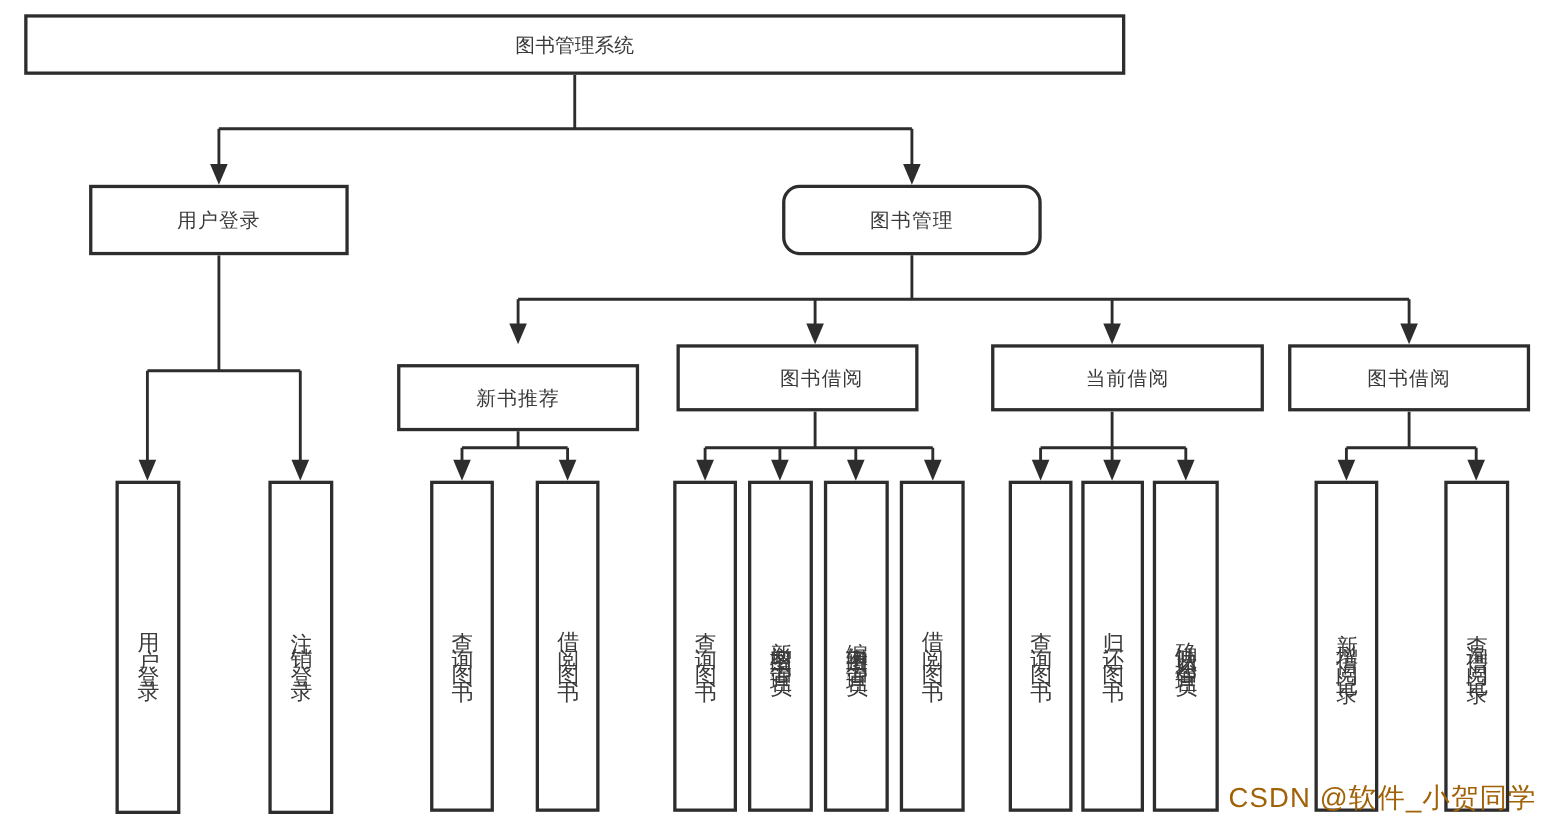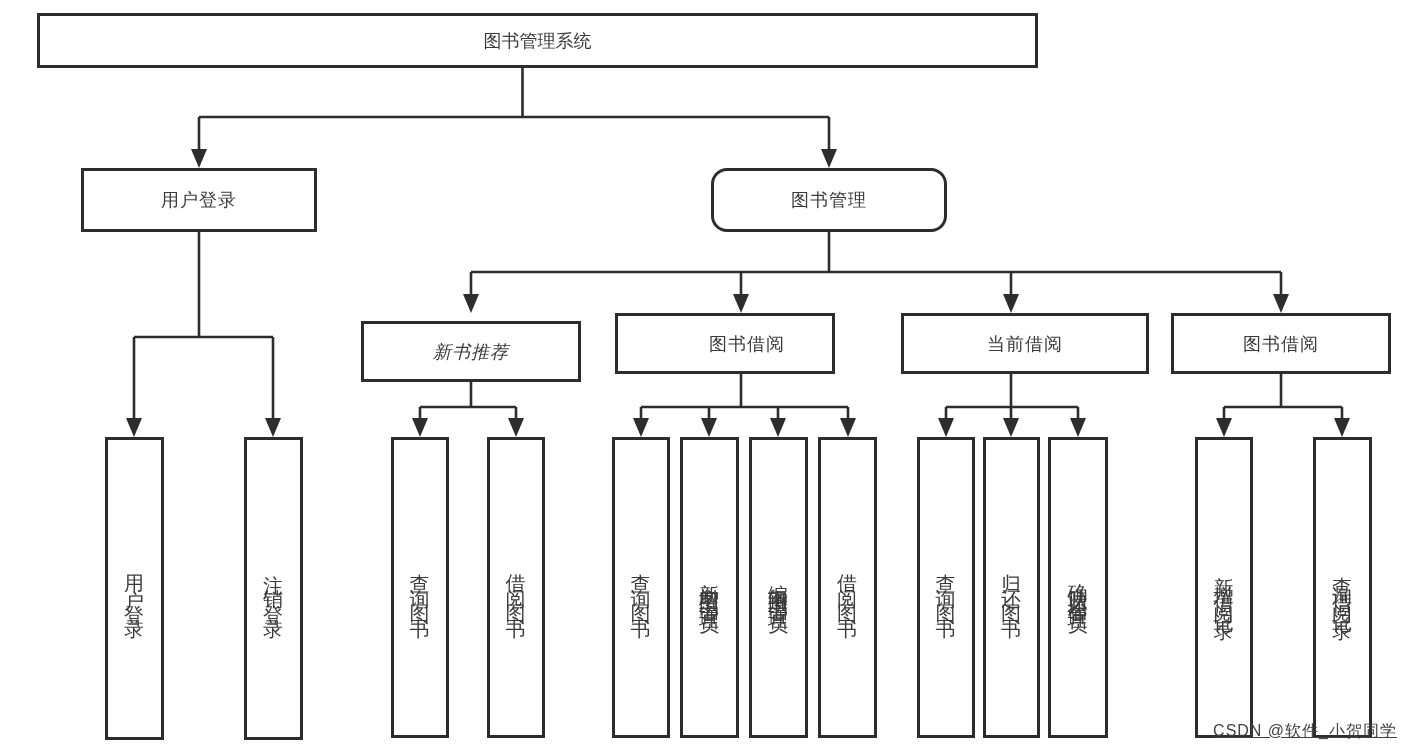--- a/index.html
+++ b/index.html
@@ -39,26 +39,25 @@
     font-size: 20px;
     line-height: 1;
   }
   .gap4 { letter-spacing: 0.75em; }
   .gap6 { letter-spacing: 0.45em; }
   .gap9 { letter-spacing: 0.22em; }
   .watermark {
     position: absolute;
     right: 8px;
     bottom: 5px;
-    font-size: 16px;
-    color: #404040;
+    font-size: 25px;
+    color: #a16207;
     letter-spacing: 1px;
     white-space: nowrap;
     pointer-events: none;
-    text-decoration: underline;
   }
 </style>
 </head>
 <body>
 
 <div class="canvas">
 
   <svg class="wires" viewBox="0 0 1405 747" xmlns="http://www.w3.org/2000/svg" aria-hidden="true">
     <g stroke="#2d2d2d" stroke-width="2.6" fill="none">
 
@@ -92,32 +91,32 @@
       <polygon points="770,418 786,418 778,437"></polygon>
       <polygon points="840,418 856,418 848,437"></polygon>
       <polygon points="938,418 954,418 946,437"></polygon>
       <polygon points="1003,418 1019,418 1011,437"></polygon>
       <polygon points="1070,418 1086,418 1078,437"></polygon>
       <polygon points="1216,418 1232,418 1224,437"></polygon>
       <polygon points="1334,418 1350,418 1342,437"></polygon>
     </g>
   </svg>
 
-  <div class="node root-box" style="left:37px; top:13px; width:1001px; height:55px;">
+  <div class="node root-box" style="left:22px; top:13px; width:1001px; height:55px;">
     <span>图书管理系统</span>
   </div>
 
   <div class="node hbox" style="left:81px; top:168px; width:236px; height:64px;">
     <span>用户登录</span>
   </div>
   <div class="node hbox" style="left:711px; top:168px; width:236px; height:64px;border-radius:16px;">
     <span>图书管理</span>
   </div>
 
-  <div class="node hbox" style="left:361px; top:321px; width:220px; height:61px;font-style:italic;">
+  <div class="node hbox" style="left:361px; top:331px; width:220px; height:61px;">
     <span>新书推荐</span>
   </div>
   <div class="node hbox" style="left:615px; top:313px; width:220px; height:61px;padding-left:44px;">
     <span>图书借阅</span>
   </div>
   <div class="node hbox" style="left:901px; top:313px; width:248px; height:61px;">
     <span>当前借阅</span>
   </div>
   <div class="node hbox" style="left:1171px; top:313px; width:220px; height:61px;">
     <span>图书借阅</span>

